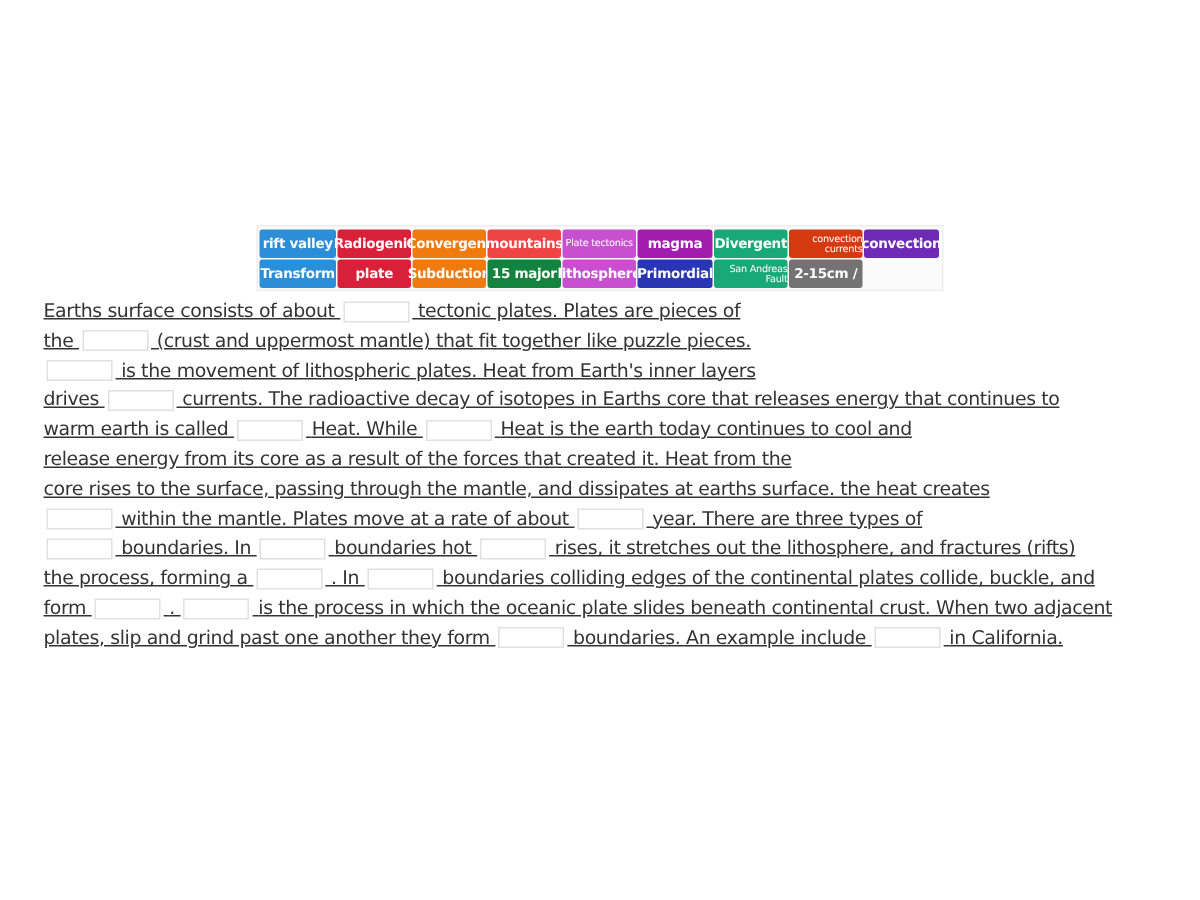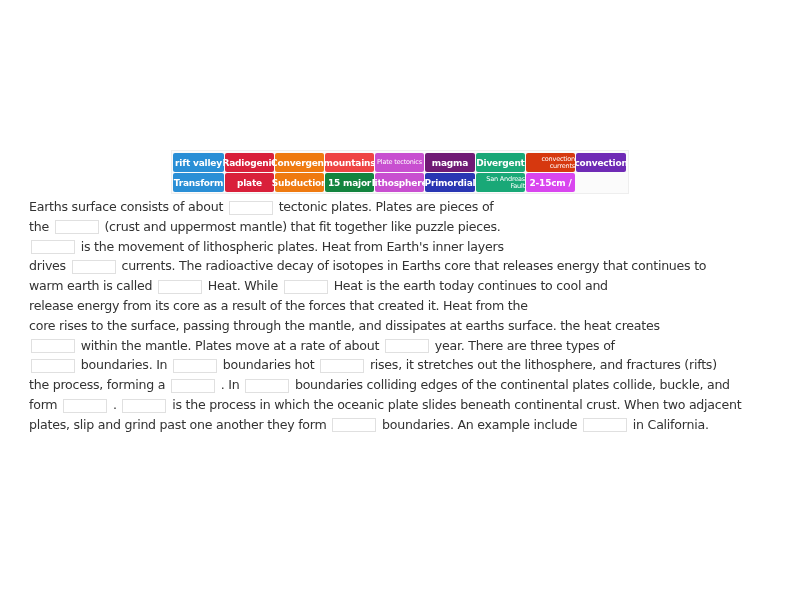--- a/index.html
+++ b/index.html
@@ -7,21 +7,21 @@
          font-family:"DejaVu Sans", sans-serif; color:#333; }
   .bank { position:absolute; left:171px; top:150px; width:458px; height:44px;
           background:#fbfbfb; border:1px solid #eee; box-sizing:border-box; }
   .tile { position:absolute; height:19px; border-radius:2px; color:#fff;
           font-weight:bold; font-family:"DejaVu Sans", sans-serif; font-size:9px;
           display:flex; align-items:center; justify-content:center; text-align:right;
           line-height:8px; box-sizing:border-box; cursor:grab; letter-spacing:-0.2px; }
   .tile.small { font-size:6.5px; line-height:7px; font-weight:normal; }
   .text { position:absolute; left:29px; top:197px; width:760px;
           font-size:12.6px; letter-spacing:-0.25px; color:#333; }
-  .line { position:absolute; left:0; white-space:nowrap; height:20px; line-height:20px; }
+  .line { position:absolute; left:0; white-space:nowrap; height:20px; line-height:20px;text-decoration:underline; }
   .blank { display:inline-block; width:44px; height:14px; border:1px solid #e0e0e0;
            background:#fff; vertical-align:middle; margin:0 2px; box-sizing:border-box; }
 </style>
 </head>
 <body>
 
 <div class="bank" id="bank"></div>
 <div class="text" id="passage">
     <div class="line" style="top: 0px;"><span>Earths surface consists of about </span><span class="blank"></span> <span>tectonic plates. Plates are pieces of</span></div>
     <div class="line" style="top: 19.8px;"><span>the </span><span class="blank"></span> <span>(crust and uppermost mantle) that fit together like puzzle pieces.</span></div>
@@ -35,24 +35,24 @@
     <div class="line" style="top: 178.2px;"><span>the process, forming a </span><span class="blank"></span> <span>. In </span><span class="blank"></span> <span>boundaries colliding edges of the continental plates collide, buckle, and</span></div>
     <div class="line" style="top: 198px;"><span>form </span><span class="blank"></span> <span>. </span><span class="blank"></span> <span>is the process in which the oceanic plate slides beneath continental crust. When two adjacent</span></div>
     <div class="line" style="top: 217.8px;"><span>plates, slip and grind past one another they form </span><span class="blank"></span> <span>boundaries. An example include </span><span class="blank"></span> <span>in California.</span></div>
   </div>
 
 <div class="tile" style="left: 173px; top: 153px; width: 51px; background: rgb(42, 143, 214);">rift valley</div>
 <div class="tile" style="left: 225px; top: 153px; width: 49px; background: rgb(217, 32, 58);">Radiogenic</div>
 <div class="tile" style="left: 275px; top: 153px; width: 49px; background: rgb(239, 122, 16);">Convergent</div>
 <div class="tile" style="left: 325px; top: 153px; width: 49px; background: #ef4444;">mountains</div>
 <div class="tile small" style="left: 375px; top: 153px; width: 49px; background: rgb(200, 79, 208);">Plate tectonics</div>
-<div class="tile" style="left: 425px; top: 153px; width: 50px; background: #701a75;">magma</div>
+<div class="tile" style="left: 425px; top: 153px; width: 50px; background: #a21caf;">magma</div>
 <div class="tile" style="left: 476px; top: 153px; width: 49px; background: rgb(25, 168, 119);">Divergent</div>
 <div class="tile small" style="left: 526px; top: 153px; width: 49px; background: rgb(214, 56, 15);">convection currents</div>
 <div class="tile" style="left: 576px; top: 153px; width: 50px; background: rgb(111, 42, 181);">convection</div>
 <div class="tile" style="left: 173px; top: 173px; width: 51px; background: rgb(42, 143, 214);">Transform</div>
 <div class="tile" style="left: 225px; top: 173px; width: 49px; background: rgb(217, 32, 58);">plate</div>
 <div class="tile" style="left: 275px; top: 173px; width: 49px; background: rgb(239, 122, 16);">Subduction</div>
 <div class="tile" style="left: 325px; top: 173px; width: 49px; background: rgb(19, 132, 63);">15 major</div>
 <div class="tile" style="left: 375px; top: 173px; width: 49px; background: rgb(200, 79, 208);">lithosphere</div>
 <div class="tile" style="left: 425px; top: 173px; width: 50px; background: rgb(41, 54, 179);">Primordial</div>
 <div class="tile small" style="left: 476px; top: 173px; width: 49px; background: rgb(25, 168, 119);">San Andreas Fault</div>
-<div class="tile" style="left: 526px; top: 173px; width: 49px; background: #d946ef;">2-15cm /</div>
+<div class="tile" style="left: 526px; top: 173px; width: 49px; background: #737373;">2-15cm /</div>
 
 </body></html>

